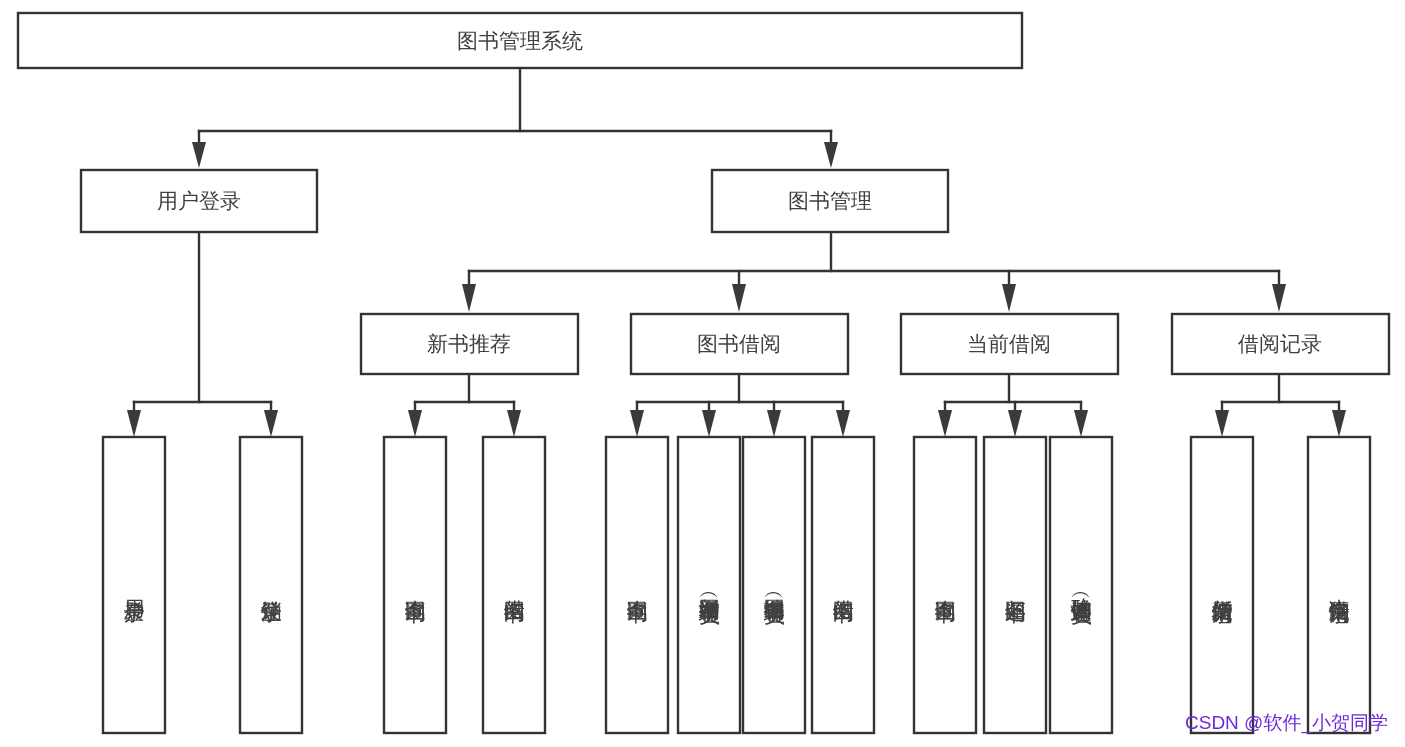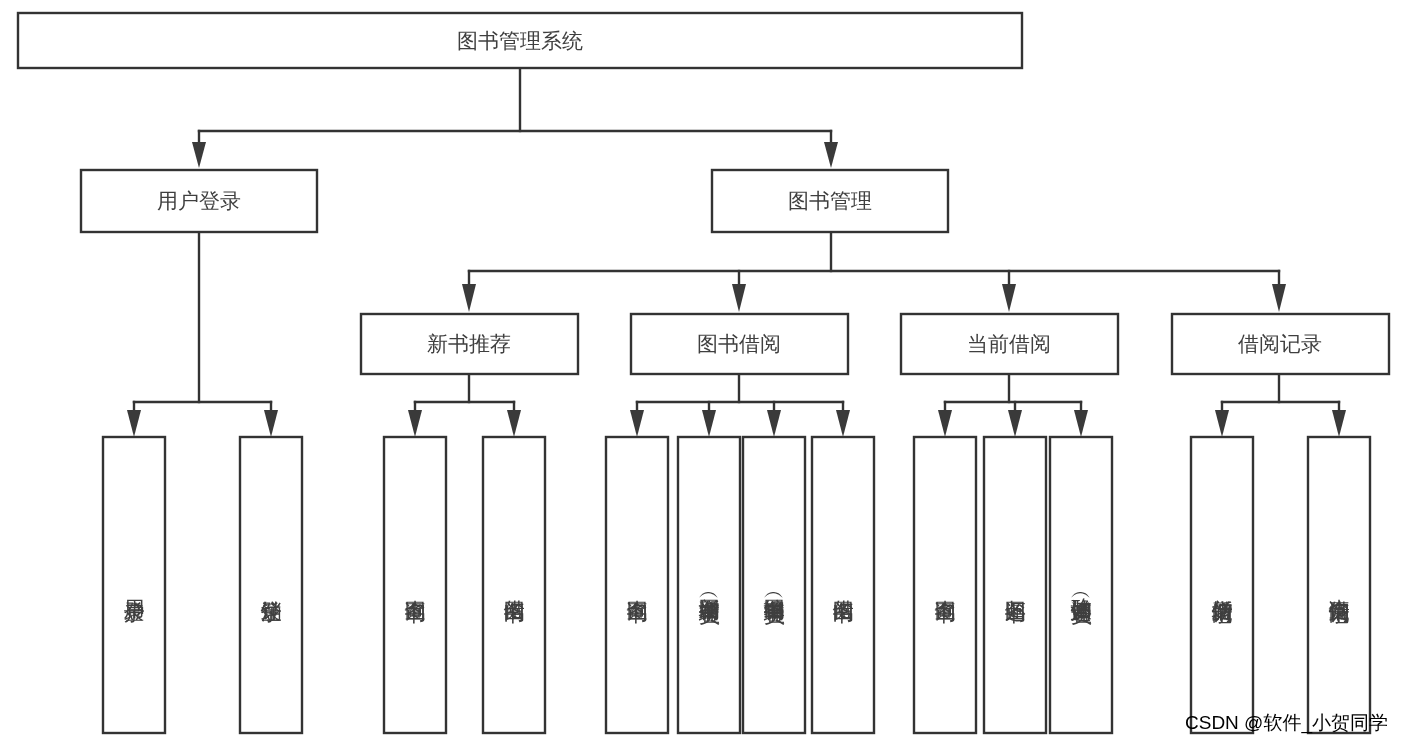--- a/index.html
+++ b/index.html
@@ -69,21 +69,21 @@
     align-items: center;
     justify-content: center;
     text-align: center;
     white-space: nowrap;
     pointer-events: none;
   }
   .watermark {
     position: absolute;
     font-family: "Liberation Sans", "DejaVu Sans", sans-serif;
     font-size: 19px;
-    color: #000000;
+    color: #6d28d9;
     white-space: nowrap;
     left: 1185px;
     top: 710px;
   }
 </style>
 </head>
 <body>
 
 <div id="diagram-root">
 

